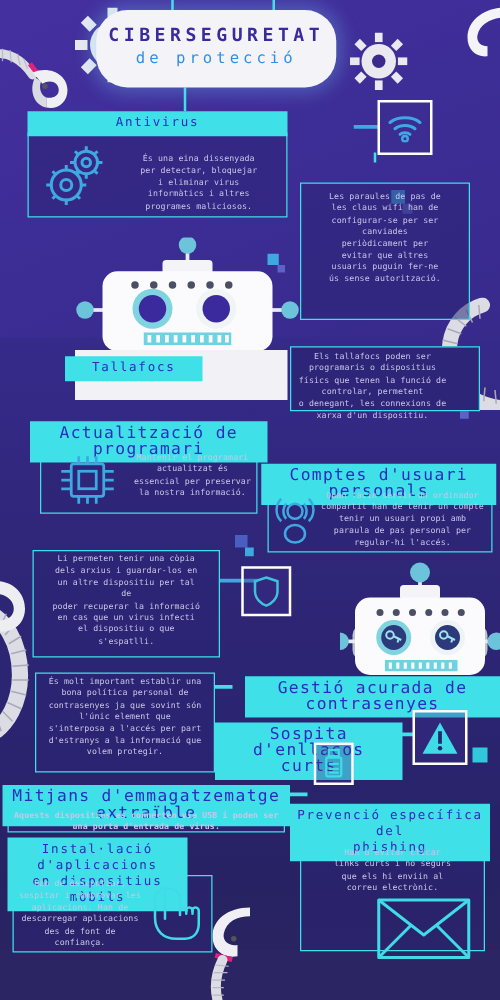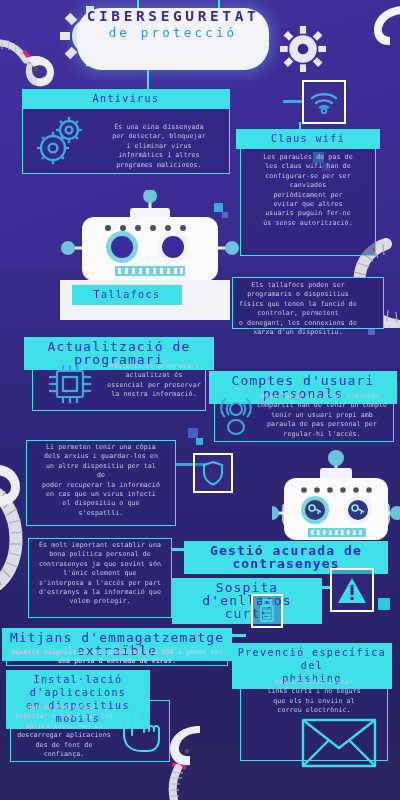--- a/index.html
+++ b/index.html
@@ -62,21 +62,21 @@
     white-space: pre-line;
     letter-spacing: 0.1px;
   }
   
   #title-plate {
     position: absolute; left: 77px; top: 8px; width: 192px; height: 62px;
     background: #f4f4f8;
     box-shadow: 0 0 14px 5px rgba(120,210,255,0.28);
     z-index: 20;
     text-align: center;
-    padding-top: 0;
+    padding-top: 13px;
     border-radius: 25px;
   }
   #title-main {
     color: #3a2a9c; font-size: 14.5px; letter-spacing: 3.6px; font-weight: bold;
     line-height: 17px;
   }
   #title-sub1, #title-sub2 {
     color: #2f8fe8; font-size: 12.5px; letter-spacing: 3.2px; line-height: 15px;
   }
   
@@ -283,21 +283,20 @@
       <g stroke="#3fa8e0" stroke-width="2.4" fill="none" stroke-linecap="round">
         <path d="M2 8 C8 3 20 3 26 8"></path>
         <path d="M6 13 C10 9.5 18 9.5 22 13"></path>
         <path d="M10 17.5 C12 15.8 16 15.8 18 17.5"></path>
       </g>
       <circle cx="14" cy="21" r="2.2" fill="none" stroke="#3fa8e0" stroke-width="2"></circle>
     </svg>
   </div>
   <div class="conn" style="left:283px;top:100px;width:20px;height:2.5px;"></div>
   <div class="conn cy" style="left:299px;top:122px;width:2px;height:8px;"></div>
-  <div class="hdr" style="left:236px;top:129px;width:144px;">Claus wifi</div>
   <div class="body-box" style="left:240px;top:146px;width:136px;height:110px;"></div>
   <div class="txt" style="left:243px;top:153px;width:130px;">Les paraules de pas de
 les claus wifi han de
 configurar-se per ser
 canviades
 periòdicament per
 evitar que altres
 usuaris puguin fer-ne
 ús sense autorització.</div>
 
@@ -332,21 +331,21 @@
         <rect x="79" y="78" width="3" height="6"></rect>
       <rect x="86" y="78" width="3" height="6"></rect>
         <rect x="93" y="78" width="3" height="6"></rect>
       <rect x="100" y="78" width="3" height="6"></rect>
         <rect x="107" y="78" width="3" height="6"></rect>
       <rect x="114" y="78" width="3" height="6"></rect>
         <rect x="120" y="78" width="3" height="6"></rect>
     </g>
     <rect x="0" y="90" width="170" height="40" fill="#f2f2f6"></rect>
   </svg>
-  <div class="hdr" style="left:72px;top:285px;width:110px;">Tallafocs</div>
+  <div class="hdr" style="left:52px;top:285px;width:110px;">Tallafocs</div>
   <div class="body-box solid" style="left:232px;top:277px;width:152px;height:52px;"></div>
   <div class="txt" style="left:234px;top:281px;width:128px;">Els tallafocs poden ser
 programaris o dispositius
 físics que tenen la funció de
 controlar, permetent
 o denegant, les connexions de
 xarxa d'un dispositiu.</div>
 
   <div class="hdr sm" style="left:24px;top:337px;width:190px;">Actualització de programari</div>
   <div class="body-box" style="left:32px;top:354px;width:174px;height:57px;"></div>
@@ -455,21 +454,21 @@
   </svg>
   <div class="body-box" style="left:28px;top:538px;width:144px;height:80px;"></div>
   <div class="txt" style="left:30px;top:541px;width:140px;">És molt important establir una
 bona política personal de
 contrasenyes ja que sovint són
 l'únic element que
 s'interposa a l'accés per part
 d'estranys a la informació que
 volem protegir.</div>
   <div class="conn cy" style="left:172px;top:548px;width:14px;height:2.5px;"></div>
-  <div class="hdr sm" style="left:184px;top:541px;width:204px;font-weight:bold;">Gestió acurada de contrasenyes</div>
+  <div class="hdr sm" style="left:196px;top:541px;width:204px;">Gestió acurada de contrasenyes</div>
 
   <div class="hdr sm" style="left:172px;top:578px;width:150px;">Sospita d'enllaços curts</div>
   <div class="conn cy" style="left:320px;top:586px;width:12px;height:2.5px;"></div>
   <div class="iconframe" style="left:330px;top:568px;width:44px;height:44px;">
     <svg width="30" height="27" viewBox="0 0 30 27">
       <path d="M15 1 L29 26 L1 26 Z" fill="#3fdce8"></path>
       <rect x="13.5" y="8" width="3" height="10" fill="#2a2470"></rect>
       <circle cx="15" cy="21.5" r="1.8" fill="#2a2470"></circle>
     </svg>
   </div>

